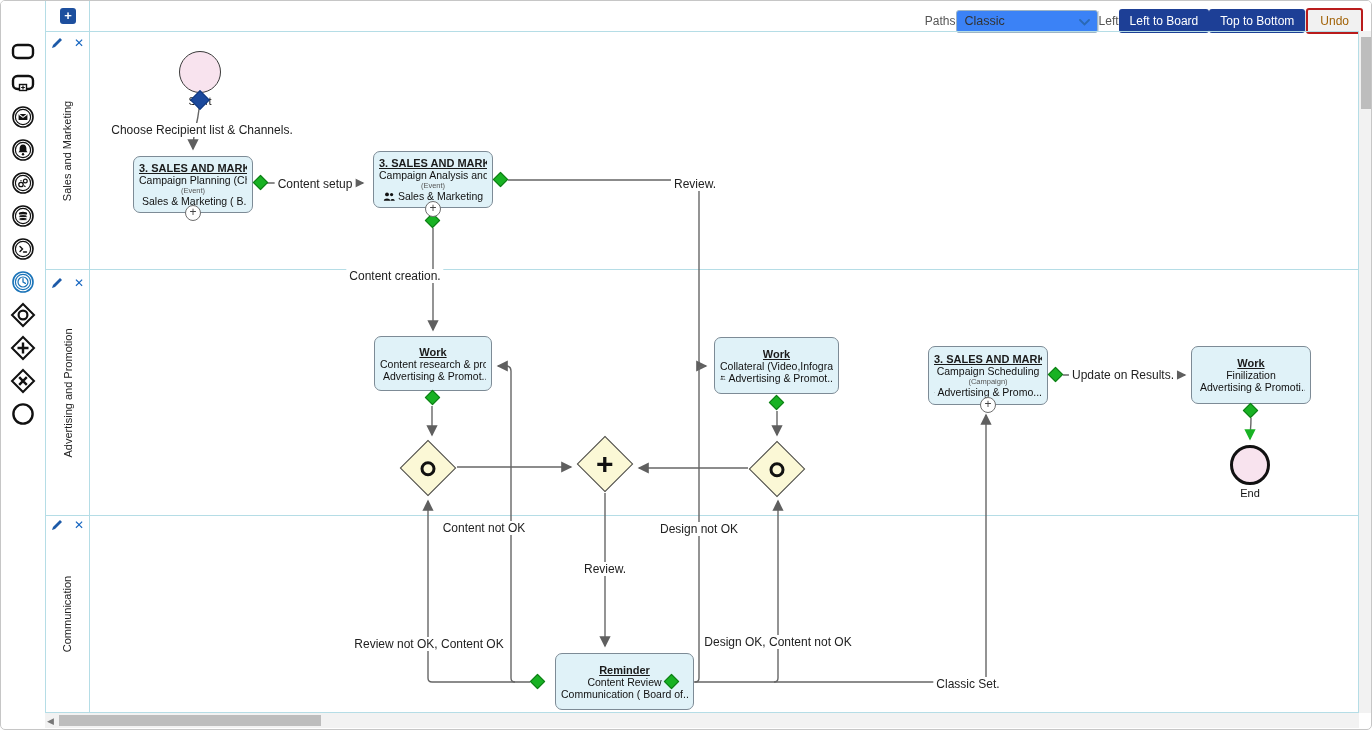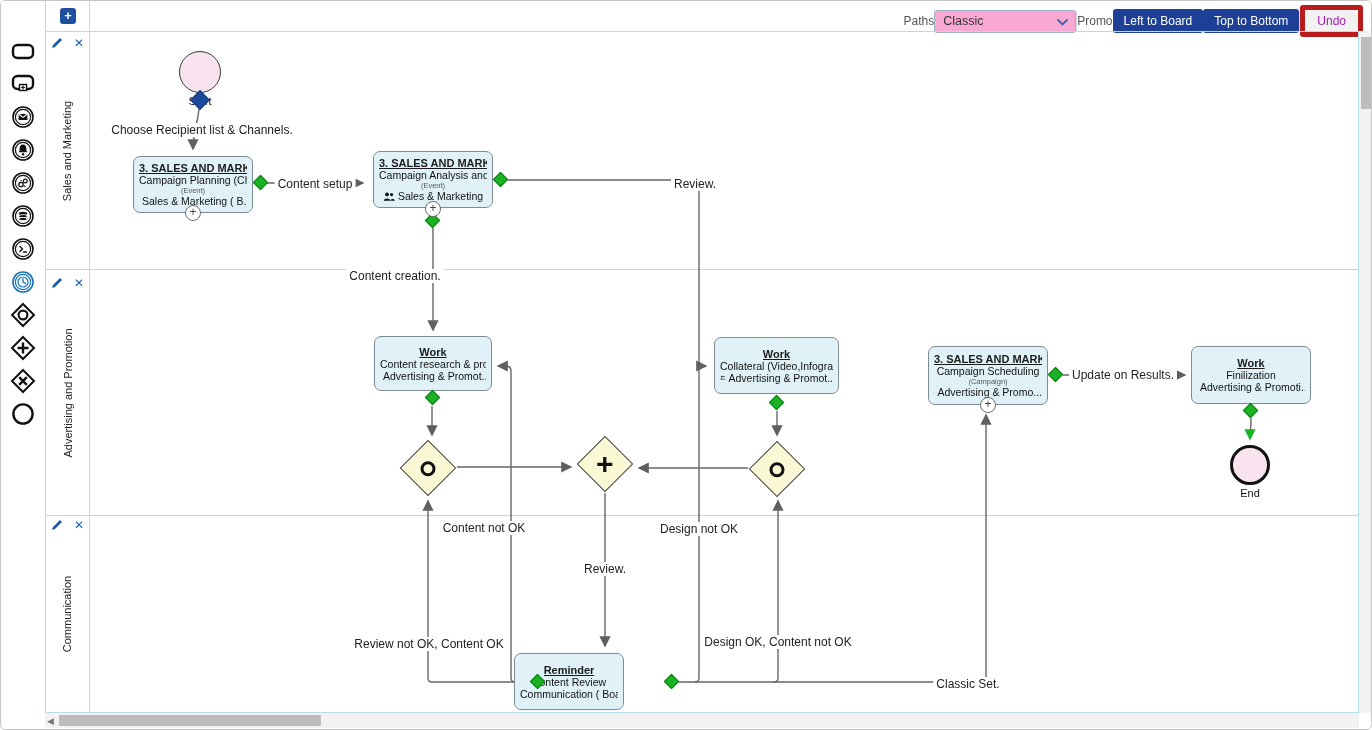--- a/index.html
+++ b/index.html
@@ -11,27 +11,27 @@
   
   .header { position:absolute; left:0; top:0; width:1372px; height:30px; background:#fff; }
   .hline { position:absolute; background:#b5dde6; }
   .add-lane-btn { position:absolute; left:59px; top:7px; width:16px; height:16px;
       background:#1d4f9e; color:#fff; border:none; border-radius:3px; font-size:13px;
       line-height:14px; font-weight:bold; cursor:pointer; }
   .controls { position:absolute; right:10px; top:5px; height:30px; display:flex;
       align-items:center; gap:0; }
   .ctl-label { font-size:12px; color:#555; }
   .select { position:relative; width:142px; height:23px; border:1px solid #9db4c6;
-      border-radius:3px; background:#f9a8d4; display:flex; align-items:center;
+      border-radius:3px; background:#3b82f6; display:flex; align-items:center;
       padding:0 24px 0 8px; font-size:12.5px; color:#333; cursor:pointer; }
   .select svg { position:absolute; right:7px; top:8px; }
   .vsep { width:1px; height:20px; background:#d5dde3; }
   .btn-navy { background:#1d3f96; color:#fff; border:none; border-radius:3px;
       font-size:12px; padding:5px 11px; cursor:pointer; font-family:inherit; }
-  .btn-undo { background:#f1f1f1; color:#a21caf; border:5px solid #b91c1c;
+  .btn-undo { background:#f1f1f1; color:#a16207; border:2px solid #b91c1c;
       border-radius:3px; font-size:12px; padding:4px 12px; font-family:inherit; }
 
   
   .palette { position:absolute; left:0; top:30px; width:44px; height:681px; background:#fff;
       display:flex; flex-direction:column; align-items:center; padding-top:7px; gap:7px; }
   .pal-btn { width:30px; height:26px; background:none; border:none; display:flex;
       align-items:center; justify-content:center; cursor:pointer; }
 
   
   .lane-zone { position:absolute; left:44px; width:44px; }
@@ -82,21 +82,21 @@
     <button class="add-lane-btn">+</button>
     <div class="controls">
       <span class="ctl-label">Paths</span>
       <div class="select">
         <span>Classic</span>
         <svg width="11" height="7" viewBox="0 0 11 7">
           <path d="M1 1 L5.5 5.5 L10 1" fill="none" stroke="#2a69b5" stroke-width="1.8" stroke-linecap="round"></path>
         </svg>
       </div>
       <div class="vsep"></div>
-      <span class="ctl-label">Promo</span>
+      <span class="ctl-label">Left</span>
       <button class="btn-navy">Left to Board</button>
       <button class="btn-navy">Top to Bottom</button>
       <div class="vsep"></div>
       <button class="btn-undo">Undo</button>
     </div>
   </div>
 
   <div class="hline" style="left:0;top:30px;width:1372px;height:1px"></div>
   <div class="hline" style="left:44px;top:0;width:1px;height:711px"></div>
   <div class="hline" style="left:88px;top:0;width:1px;height:711px"></div>
@@ -332,21 +332,21 @@
     <span class="nl">
         <svg width="12" height="9" viewBox="0 0 12 9">
           <circle cx="4" cy="2.4" r="1.9" fill="#111"></circle>
           <circle cx="8.6" cy="2.6" r="1.6" fill="#111"></circle>
           <path d="M0.8 8.8 C0.8 5.8 7.2 5.8 7.2 8.8 Z" fill="#111"></path>
           <path d="M7.4 8.8 C7.6 6.4 11.6 6.4 11.8 8.8 Z" fill="#111"></path>
         </svg>
         <span>Advertising &amp; Promoti...</span>
       </span>
   </div>
-  <div class="node" style="left:513px;top:652px;width:110px;height:57px">
+  <div class="node" style="left:554px;top:652px;width:139px;height:57px">
     <span class="nt">Reminder</span>
     <span class="nl">Content Review</span>
     <span class="nl">Communication ( Board of...</span>
   </div>
 
   <div class="gw" style="left:407px;top:447px">
       <div class="ring"></div>
     </div>
   <div class="gw" style="left:584px;top:443px">
       <span class="sym">+</span>

